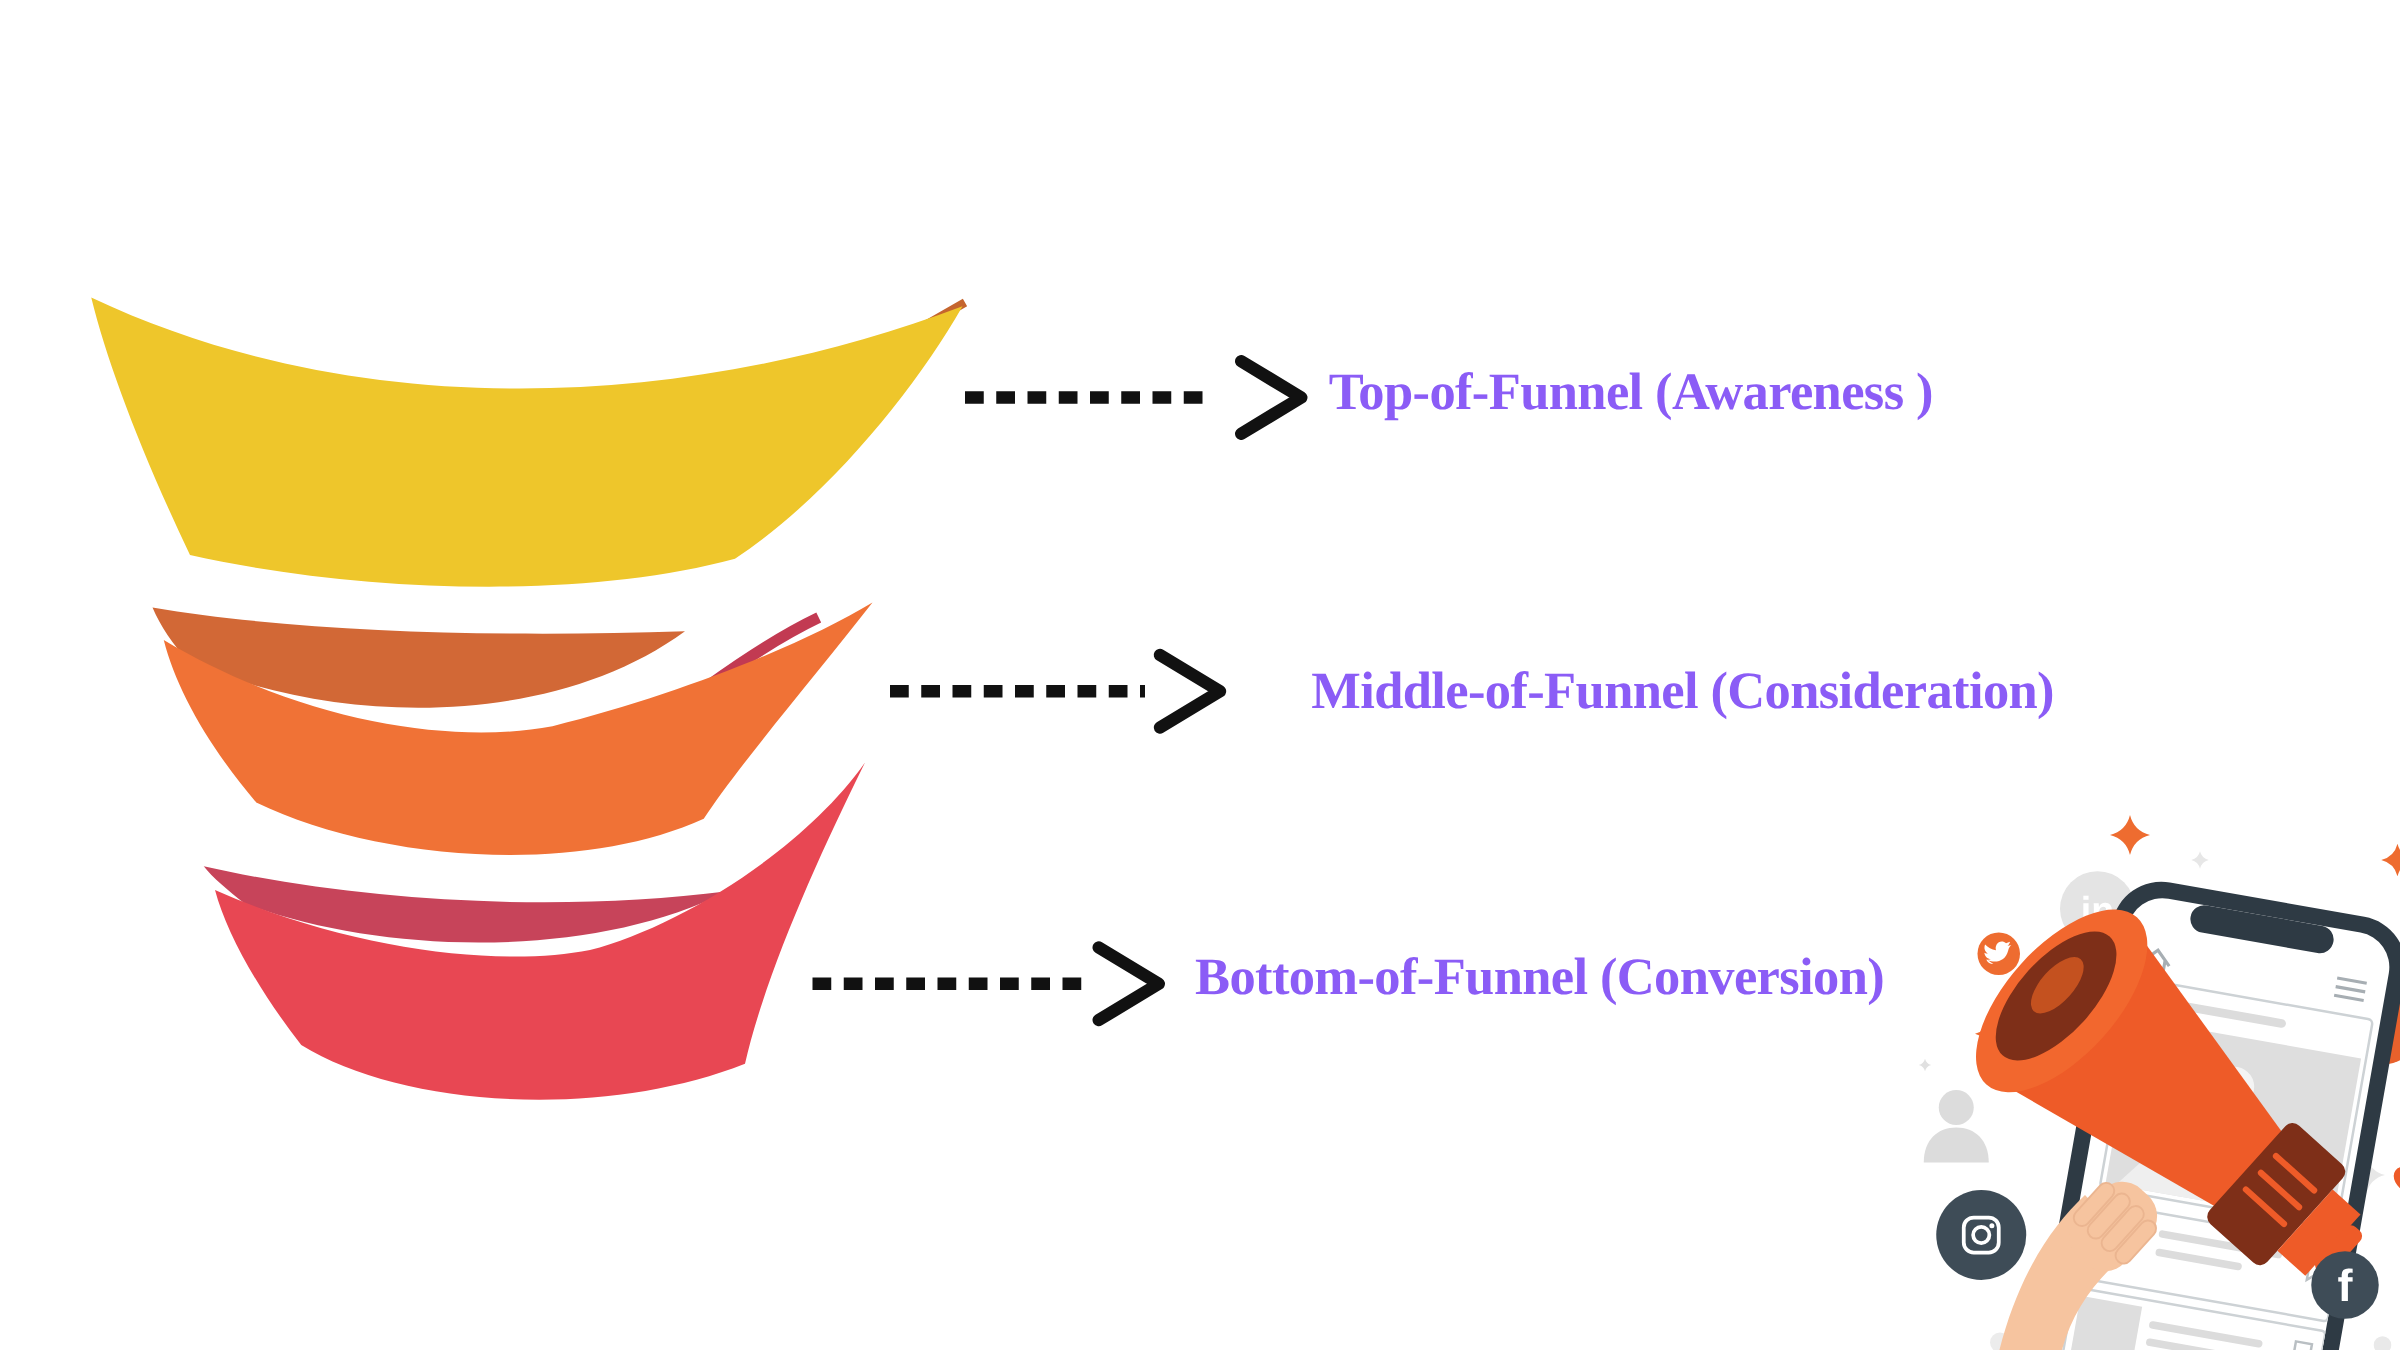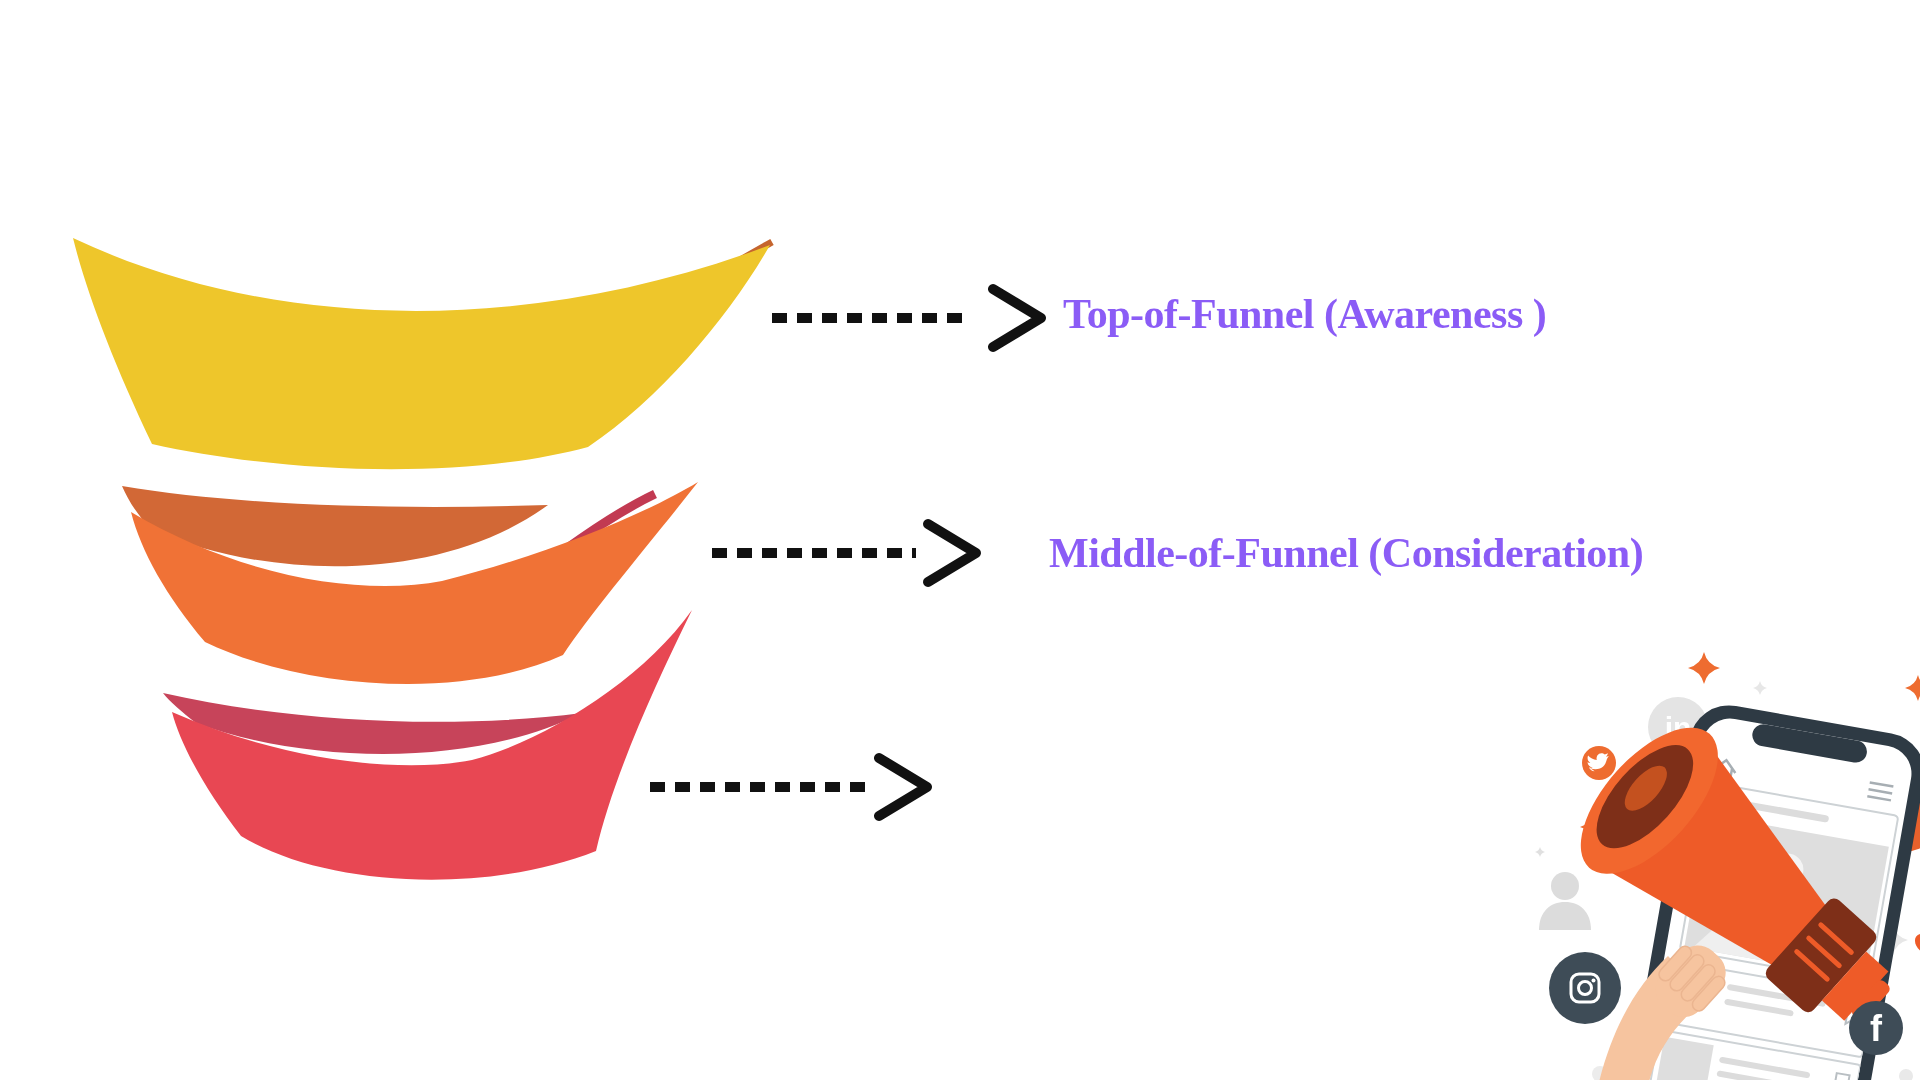--- a/index.html
+++ b/index.html
@@ -148,14 +148,15 @@
 
       <g>
         <circle cx="1876" cy="1028" r="27" fill="#3E4C57"></circle>
         <text x="1876" y="1041" text-anchor="middle" font-family="Liberation Sans, sans-serif" font-weight="bold" font-size="36" fill="#ffffff">f</text>
       </g>
     </g>
   </svg>
 
   <div class="stage-label" id="label-0">Top-of-Funnel (Awareness )</div>
   <div class="stage-label" id="label-1">Middle-of-Funnel (Consideration)</div>
+  <div class="stage-label" id="label-2">Bottom-of-Funnel (Conversion)</div>
 
 </div>
 
 </body></html>

